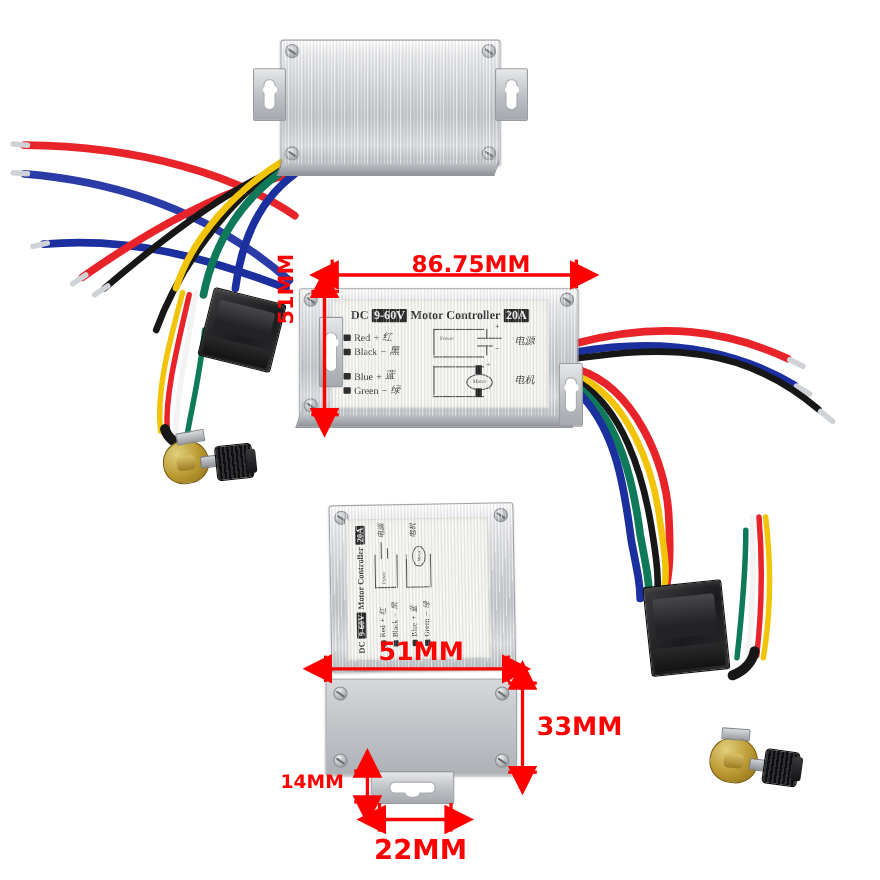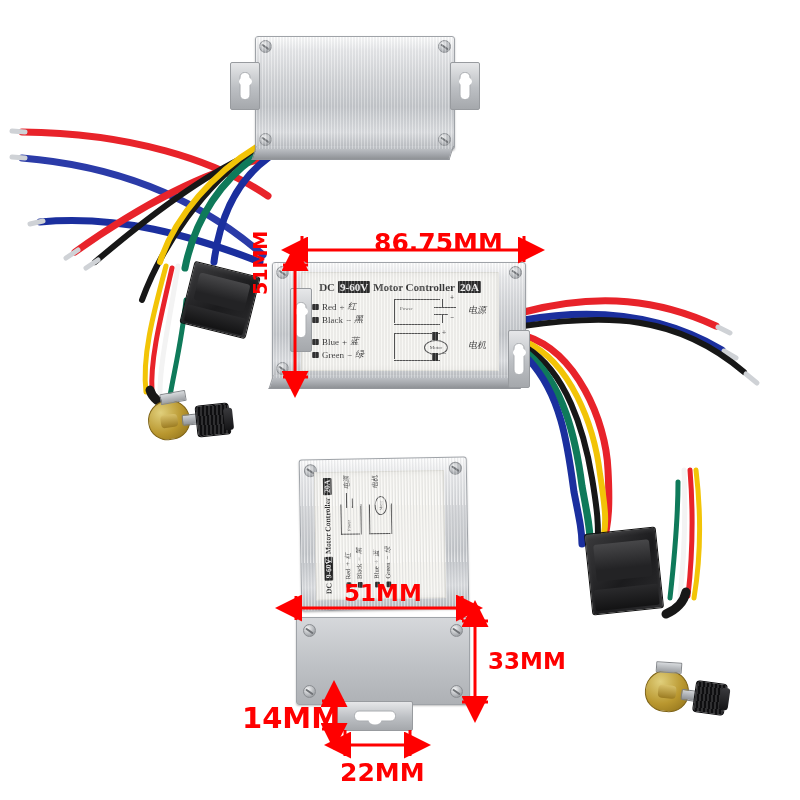--- a/index.html
+++ b/index.html
@@ -419,25 +419,25 @@
       <line x1="322" y1="701" x2="344" y2="701"></line>
       <line x1="322" y1="729" x2="344" y2="729"></line>
       <line x1="334" y1="704" x2="334" y2="726" marker-start="url(#arrL)" marker-end="url(#arrR)"></line>
 
       <line x1="345" y1="730" x2="345" y2="756"></line>
       <line x1="410" y1="730" x2="410" y2="756"></line>
       <line x1="348" y1="745" x2="407" y2="745" marker-start="url(#arrL)" marker-end="url(#arrR)"></line>
     </g>
   </svg>
 
-  <div class="dim-text" style="left:374px;top:228px;font-size:25px;">86.75MM</div>
+  <div class="dim-text" style="left:374px;top:228px;font-size:21px;">86.75MM</div>
 
   <div class="dim-text" style="left:249px;top:295px;font-size:19px;transform:rotate(-90deg);transform-origin:left top;">51MM</div>
 
   <div class="dim-text" style="left:344px;top:580px;font-size:23px;">51MM</div>
 
   <div class="dim-text" style="left:488px;top:648px;font-size:23px;">33MM</div>
 
-  <div class="dim-text" style="left:242px;top:701px;font-size:29px;">14MM</div>
+  <div class="dim-text" style="left:255px;top:701px;font-size:17px;">14MM</div>
 
   <div class="dim-text" style="left:340px;top:758px;font-size:25px;">22MM</div>
 
 </div>
 
 </body></html>

